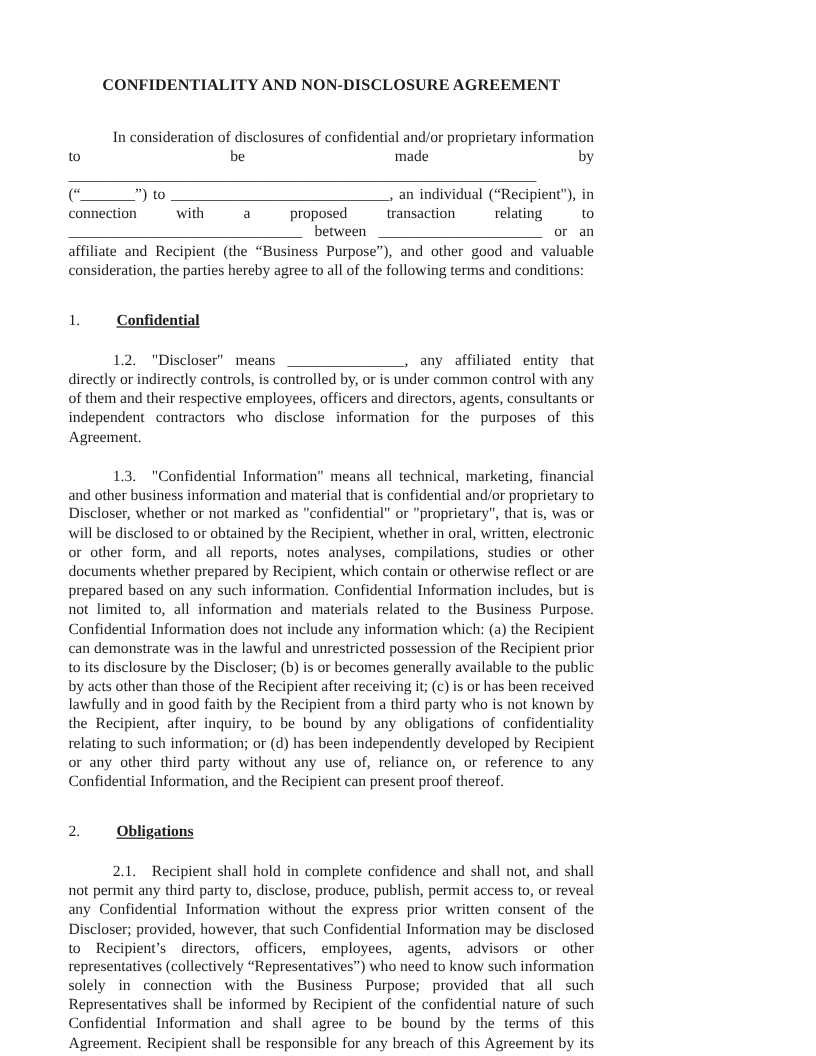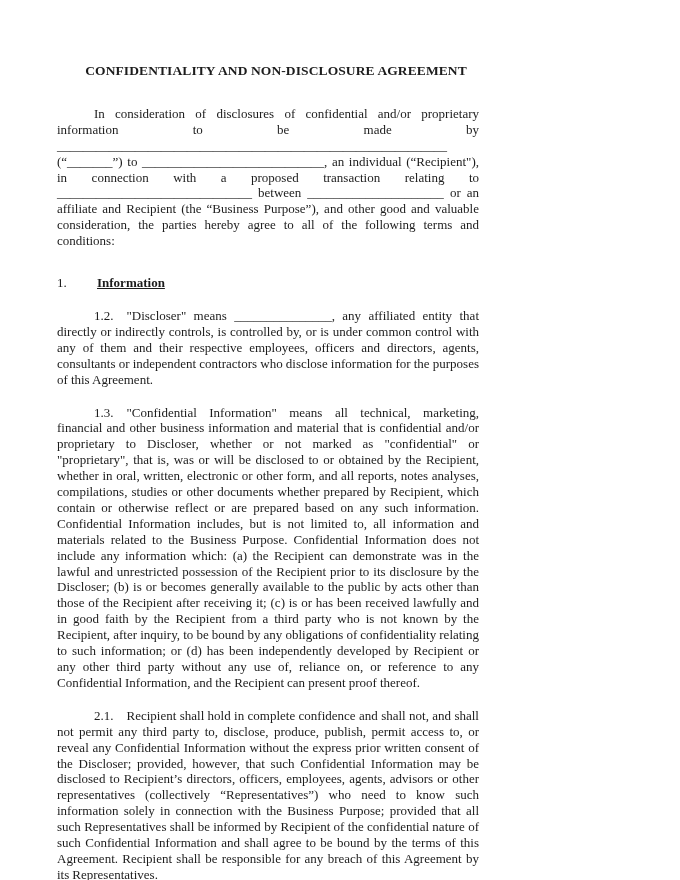--- a/index.html
+++ b/index.html
@@ -22,21 +22,21 @@
     -webkit-font-smoothing: antialiased;
   }
   .doc-title {
     text-align: center;
     font-weight: bold;
     font-size: 13.5px;
     letter-spacing: 0.1px;
     margin: 0 0 27px 0;
   }
   .para {
-    margin: 17px 16px 0 0;
+    margin: 17px 0 0 0;
     text-align: justify;
     text-indent: 37px;
     word-spacing: -0.2px;
   }
   .section-heading {
     margin: 26px 0 0 0;
     font-weight: bold;
   }
   .section-number {
     display: inline-block;
@@ -57,30 +57,33 @@
 </head>
 <body>
 
 <div class="page">
 
   <h1 class="doc-title">CONFIDENTIALITY AND NON-DISCLOSURE AGREEMENT</h1>
 
   <p class="para">In consideration of disclosures of confidential and/or proprietary information to be made by ____________________________________________________________ (“_______”) to ____________________________, an individual (“Recipient"), in connection with a proposed transaction relating to ______________________________ between _____________________ or an affiliate and Recipient (the “Business Purpose”), and other good and valuable consideration, the parties hereby agree to all of the following terms and conditions:</p>
 
   <div class="section-heading">
-    <span class="section-number">1.</span><span class="section-title">Information</span>
+    <span class="section-number">1.</span><span class="section-title">Confidential</span>
   </div>
 
 
   <p class="para">
     <span class="clause-number">1.2.</span><span class="num-gap"></span><span>"Discloser" means _______________, any affiliated entity that directly or indirectly controls, is controlled by, or is under common control with any of them and their respective employees, officers and directors, agents, consultants or independent contractors who disclose information for the purposes of this Agreement.</span>
   </p>
 
   <p class="para">
     <span class="clause-number">1.3.</span><span class="num-gap"></span><span>"Confidential Information" means all technical, marketing, financial and other business information and material that is confidential and/or proprietary to Discloser, whether or not marked as "confidential" or "proprietary", that is, was or will be disclosed to or obtained by the Recipient, whether in oral, written, electronic or other form, and all reports, notes analyses, compilations, studies or other documents whether prepared by Recipient, which contain or otherwise reflect or are prepared based on any such information. Confidential Information includes, but is not limited to, all information and materials related to the Business Purpose. Confidential Information does not include any information which: (a) the Recipient can demonstrate was in the lawful and unrestricted possession of the Recipient prior to its disclosure by the Discloser; (b) is or becomes generally available to the public by acts other than those of the Recipient after receiving it; (c) is or has been received lawfully and in good faith by the Recipient from a third party who is not known by the Recipient, after inquiry, to be bound by any obligations of confidentiality relating to such information; or (d) has been independently developed by Recipient or any other third party without any use of, reliance on, or reference to any Confidential Information, and the Recipient can present proof thereof.</span>
   </p>
 
+  <div class="section-heading">
+    <span class="section-number">2.</span><span class="section-title">Obligations</span>
+  </div>
 
   <p class="para">
     <span class="clause-number">2.1.</span><span class="num-gap"></span><span>Recipient shall hold in complete confidence and shall not, and shall not permit any third party to, disclose, produce, publish, permit access to, or reveal any Confidential Information without the express prior written consent of the Discloser; provided, however, that such Confidential Information may be disclosed to Recipient’s directors, officers, employees, agents, advisors or other representatives (collectively “Representatives”) who need to know such information solely in connection with the Business Purpose; provided that all such Representatives shall be informed by Recipient of the confidential nature of such Confidential Information and shall agree to be bound by the terms of this Agreement. Recipient shall be responsible for any breach of this Agreement by its Representatives.</span>
   </p>
 
 </div>
 
 </body></html>

